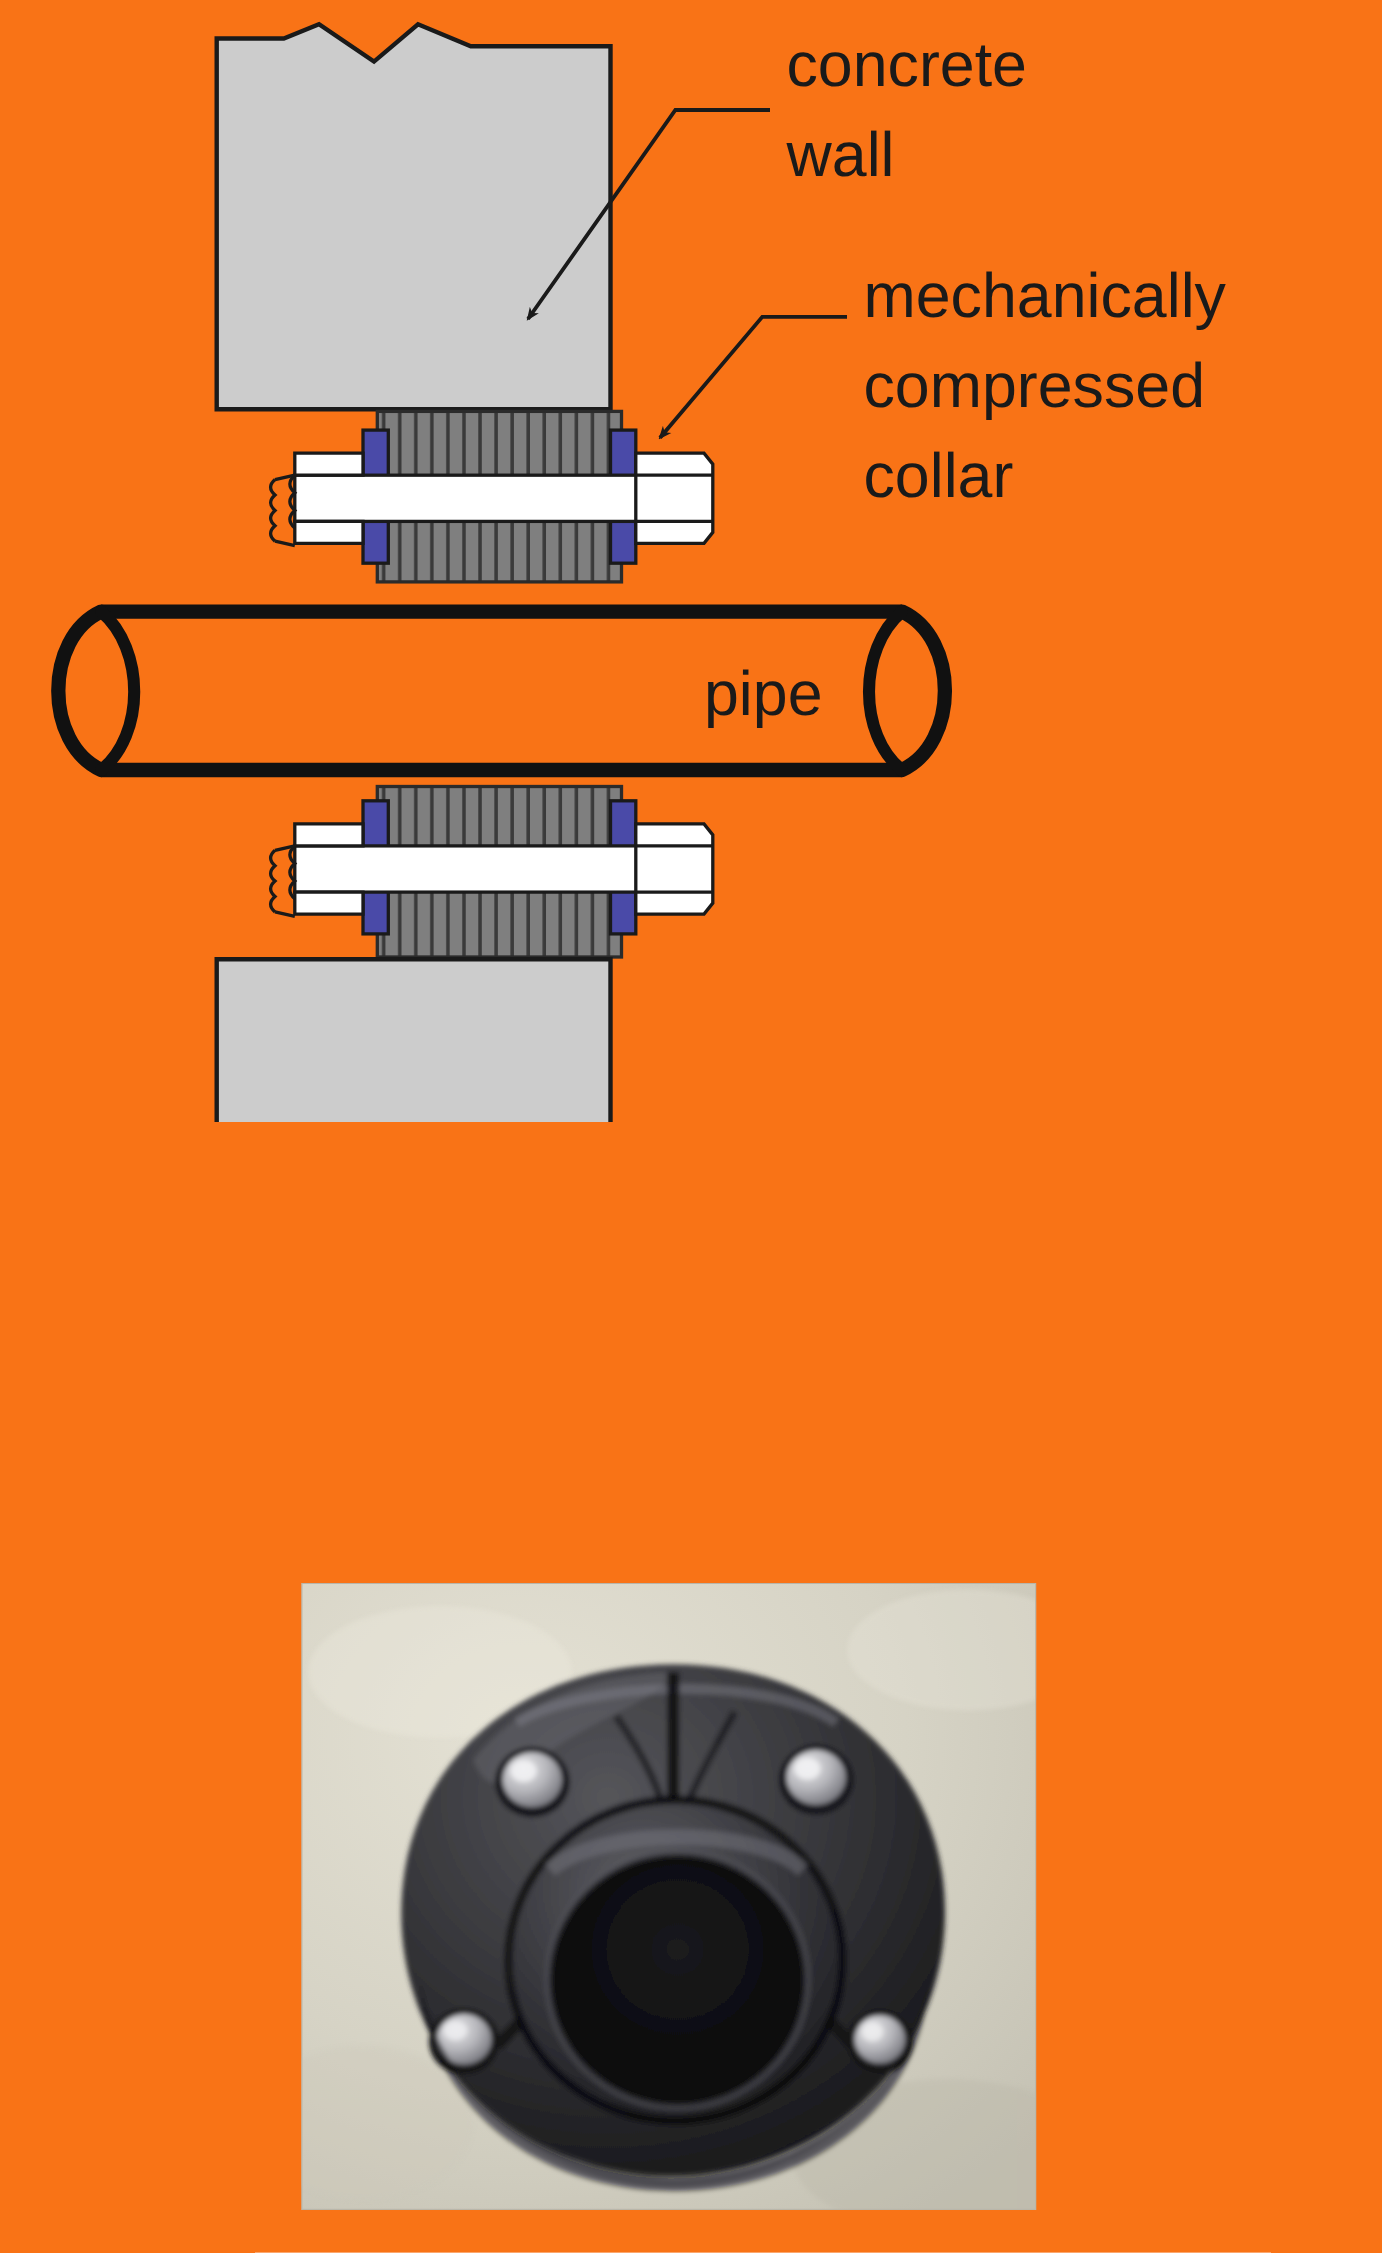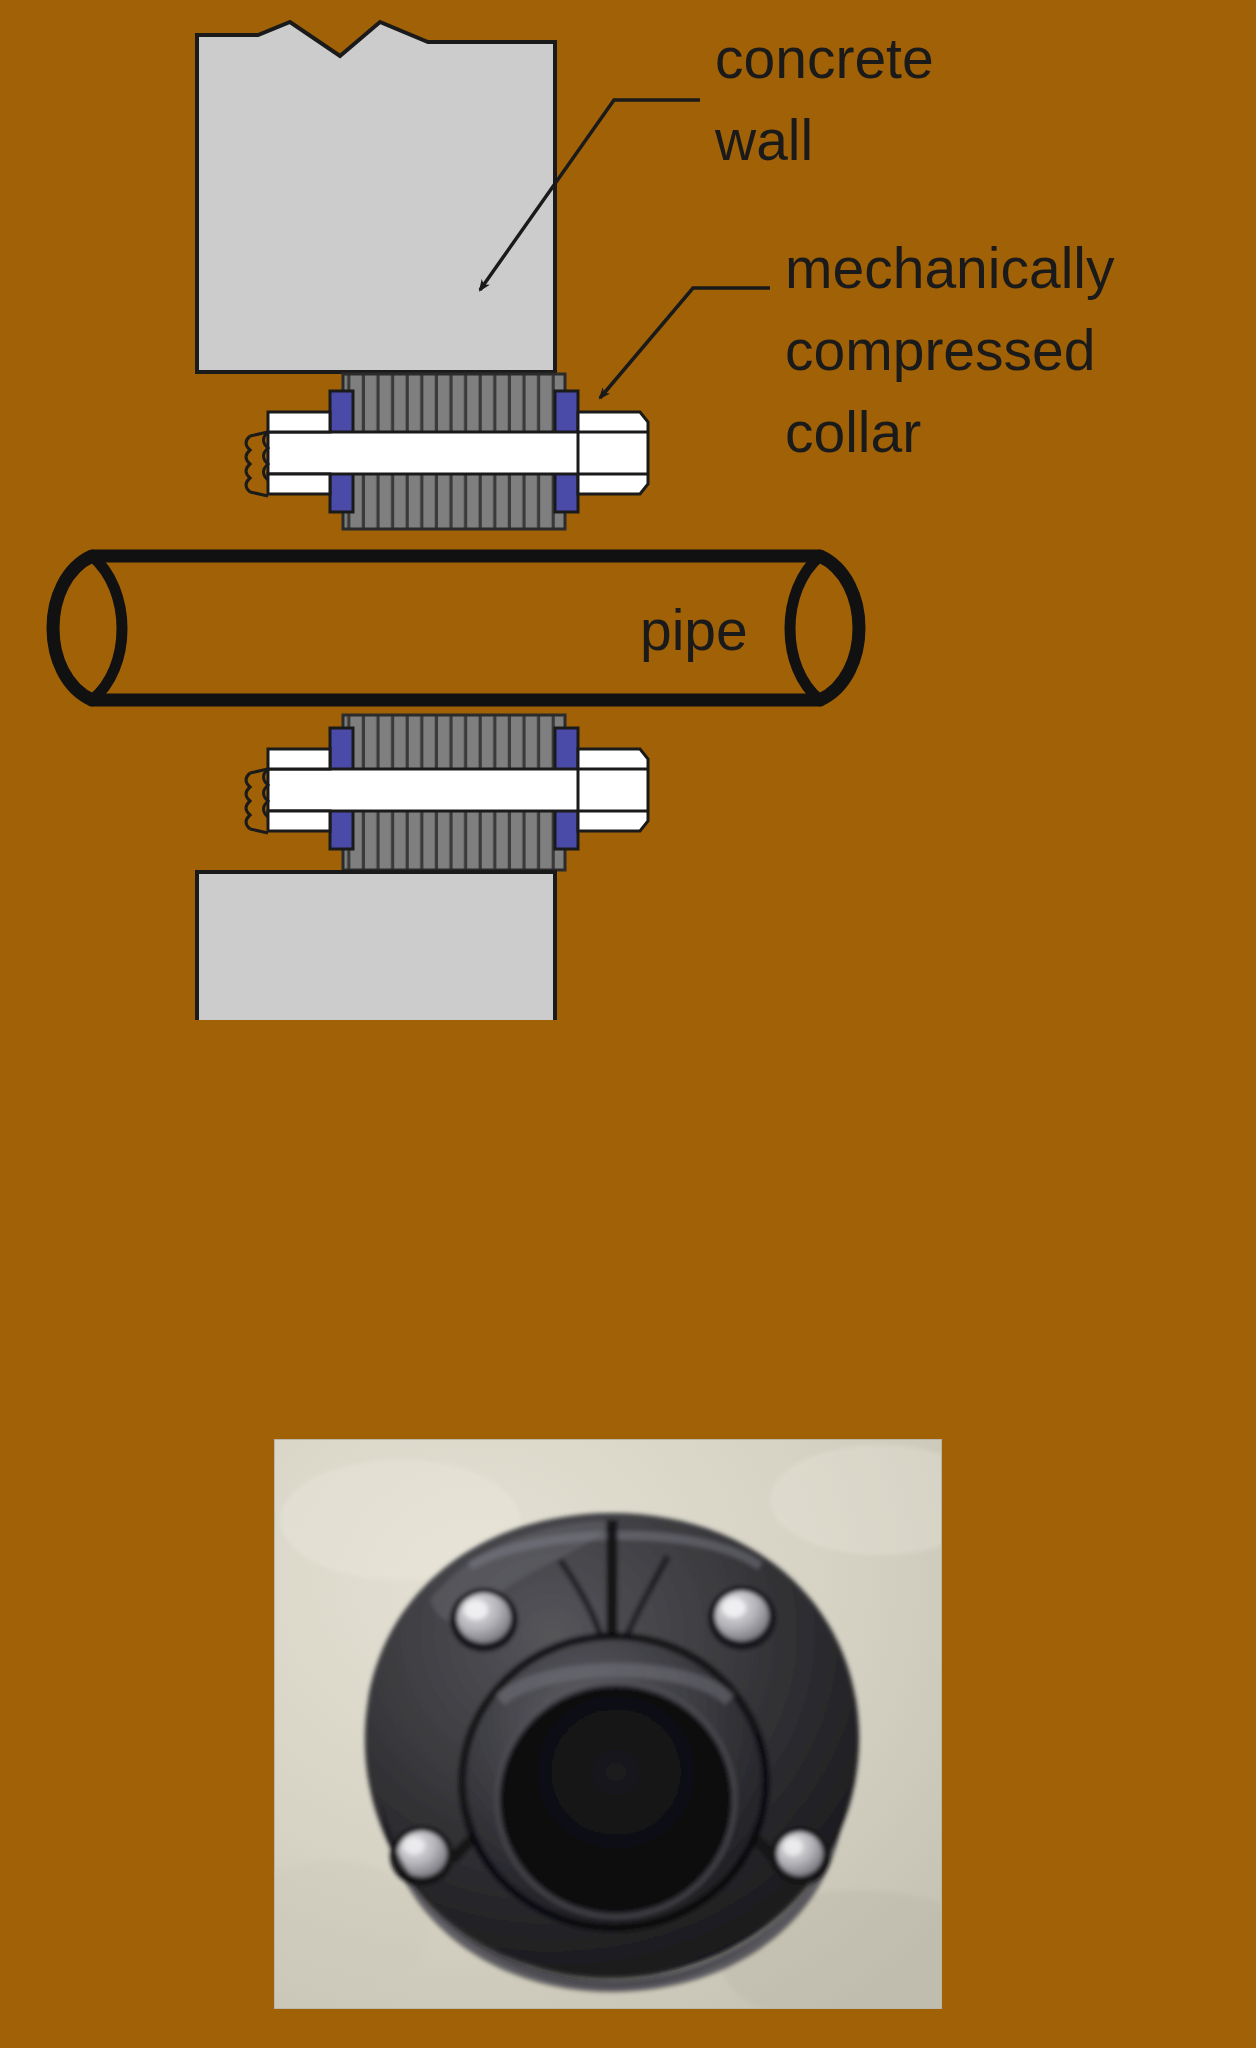--- a/index.html
+++ b/index.html
@@ -5,21 +5,21 @@
   * { box-sizing: border-box; margin: 0; padding: 0; }
   html, body {
     width: 1256px; height: 2048px;
     background: #ffffff;
     font-family: "Liberation Sans", sans-serif;
     overflow: hidden;
   }
   #figure {
     position: relative;
     width: 1256px; height: 2048px;
-    background: #a16207;
+    background: #f97316;
   }
   #diagram-svg, #photo-svg {
     position: absolute;
     left: 0; top: 0;
     display: block;
   }
   .label-text {
     font-family: "Liberation Sans", sans-serif;
     fill: #1a1a1a;
   }

